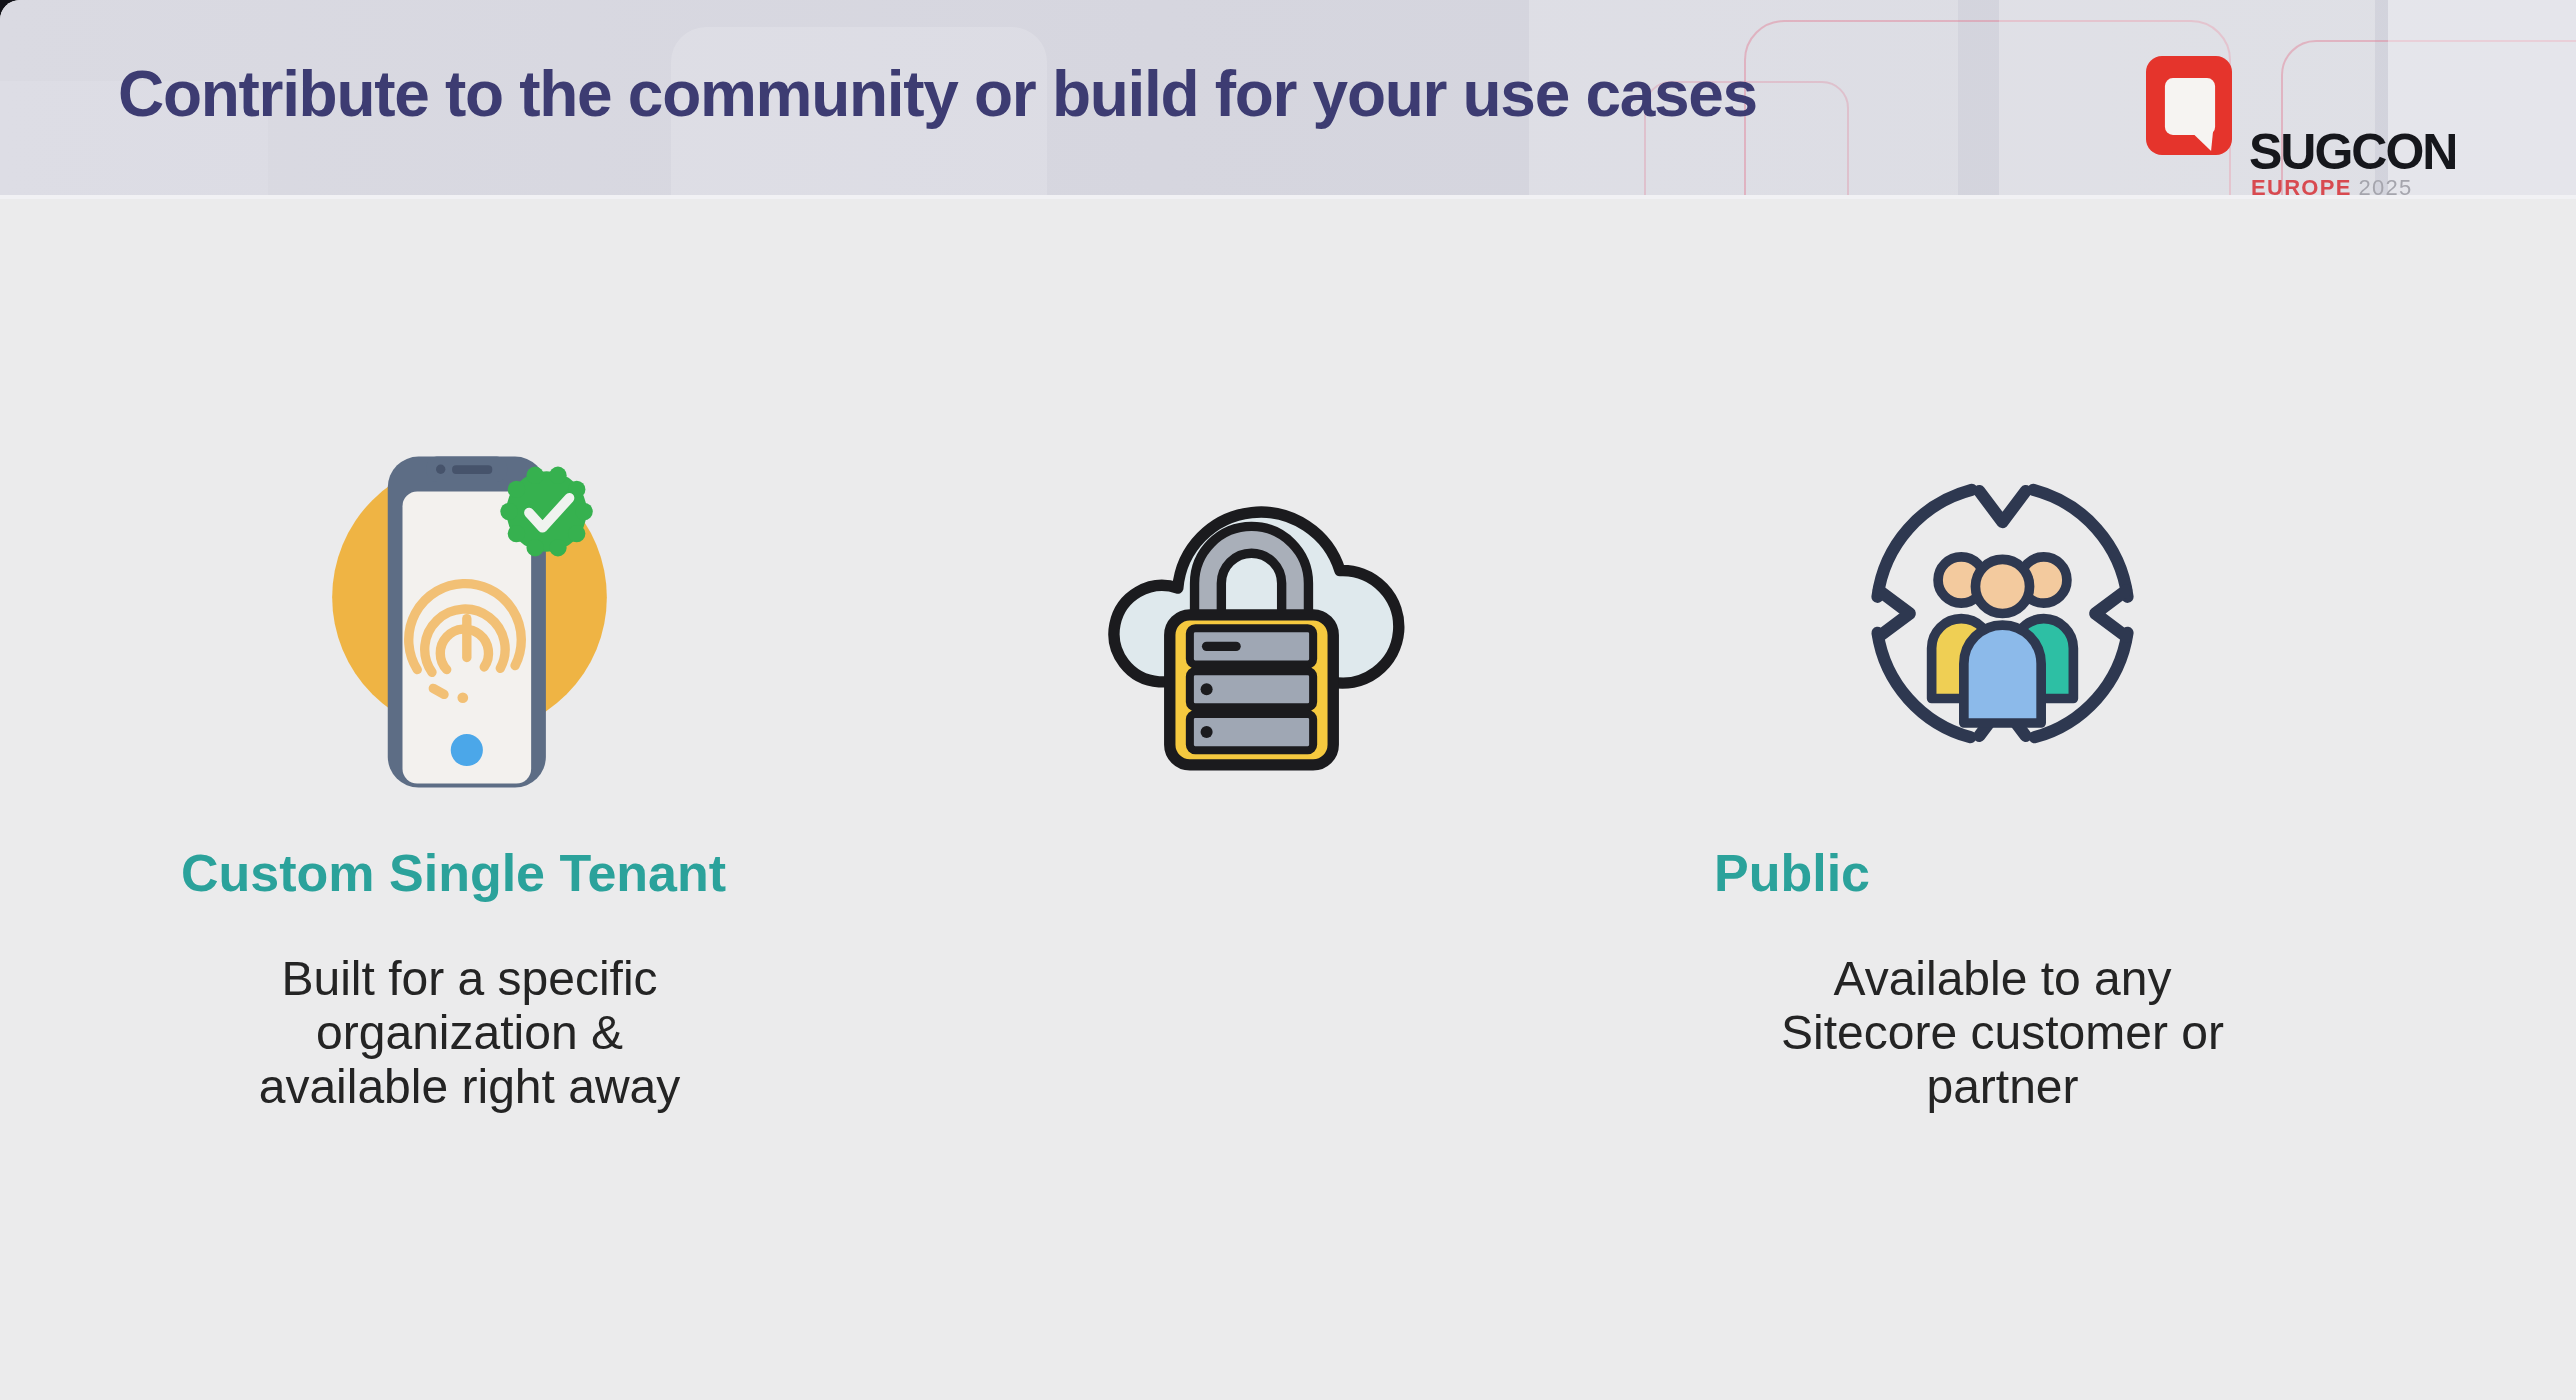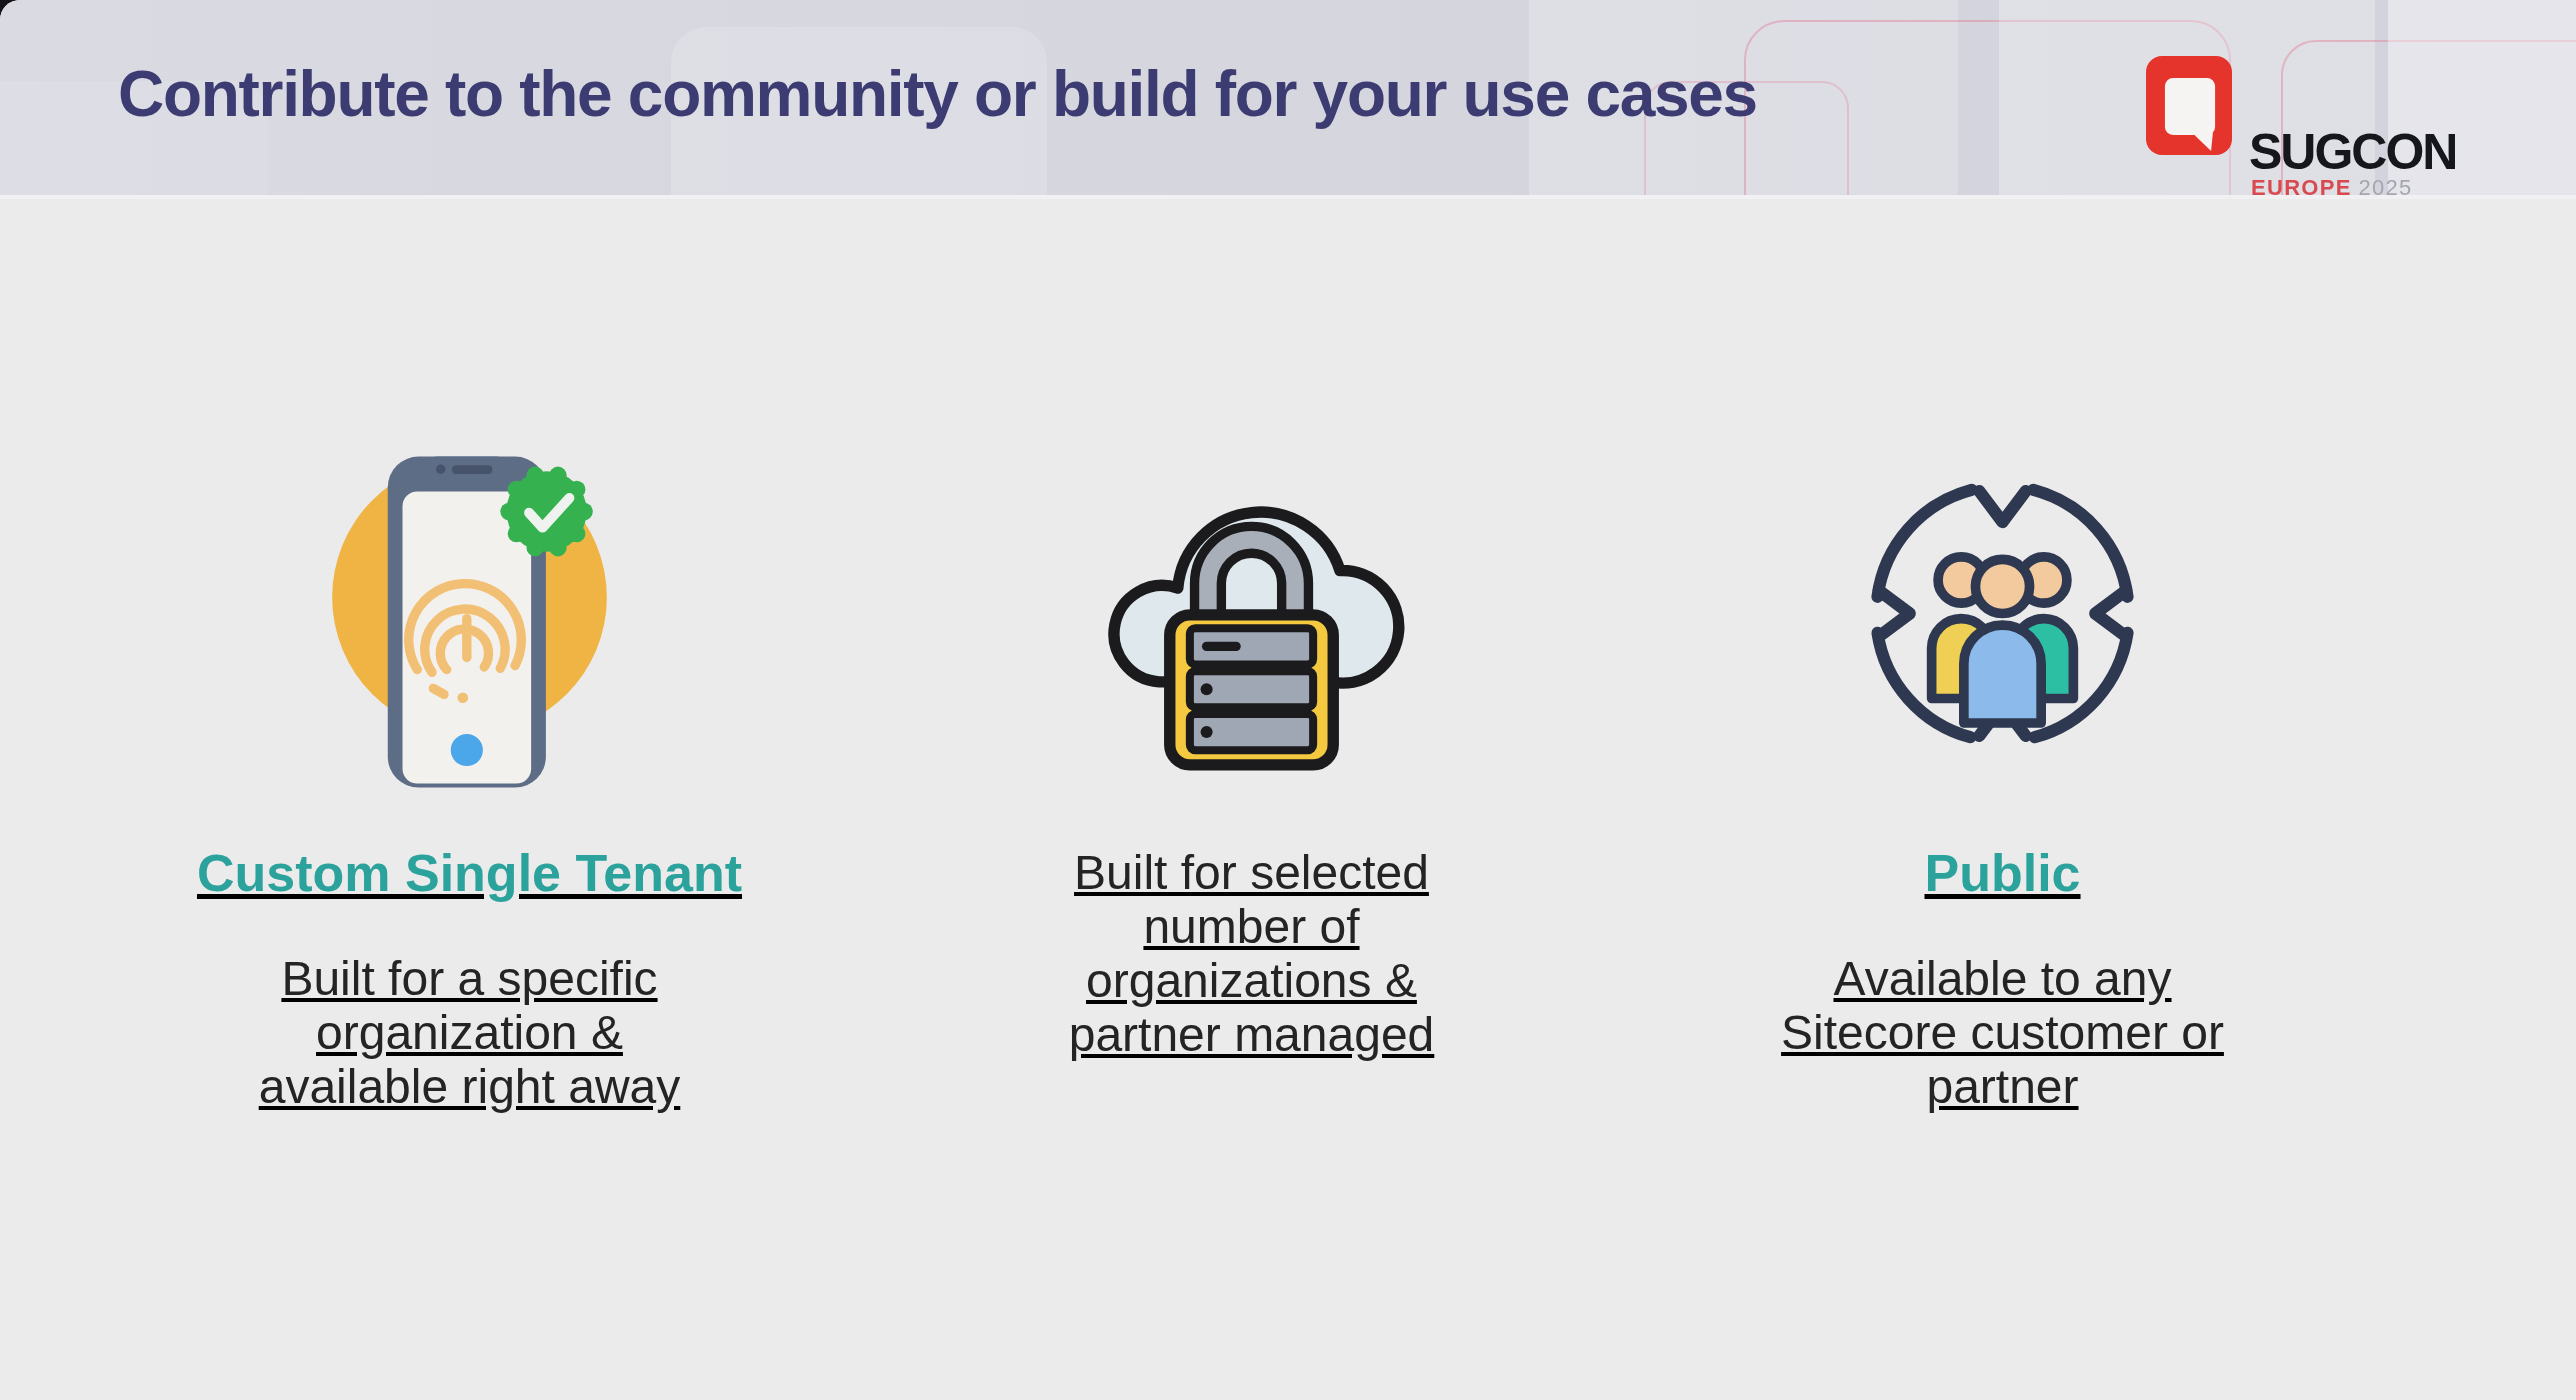--- a/index.html
+++ b/index.html
@@ -23,21 +23,21 @@
     background:var(--logo-red,#e5342c);border-radius:16px;}
   .logo-name{position:absolute;left:103px;top:67px;font-size:50px;font-weight:700;
     letter-spacing:-2px;color:var(--logo-black,#16171c);white-space:nowrap;}
   .logo-sub{position:absolute;left:105px;top:119px;font-size:22px;font-weight:700;
     letter-spacing:1.3px;white-space:nowrap;}
   .logo-sub .region{color:var(--logo-europe-red,#d84a50);}
   .logo-sub .year{color:var(--logo-year-gray,#a5a5ad);margin-left:6.7px;font-weight:400;}
 
   
   .col{position:absolute;top:429px;width:577px;display:flex;flex-direction:column;
-    align-items:center;text-decoration:underline;}
+    }
   .col.c1{left:181px;} .col.c2{left:963px;} .col.c3{left:1714px;}
   .icon-wrap{height:369px;display:flex;align-items:center;justify-content:center;}
   .col-heading{margin:44px 0 0 0;font-size:52px;line-height:62px;font-weight:700;
     color:var(--teal,#2ba29b);white-space:nowrap;}
   .col-body{margin:48px 0 0 0;font-size:48px;line-height:54px;font-weight:500;
     color:var(--body-text,#242424);text-align:center;white-space:pre-line;}
 </style>
 </head>
 <body>
 
@@ -121,24 +121,20 @@
         <g fill="#9fa7b4" stroke="#1b1b1e" stroke-width="12">
           <rect x="158" y="272" width="184" height="54" rx="8"></rect>
           <rect x="158" y="336" width="184" height="54" rx="8"></rect>
           <rect x="158" y="400" width="184" height="54" rx="8"></rect>
         </g>
         <rect x="176" y="292" width="58" height="14" rx="7" fill="#1b1b1e"></rect>
         <circle cx="183" cy="363" r="9" fill="#1b1b1e"></circle>
         <circle cx="183" cy="427" r="9" fill="#1b1b1e"></circle>
       </svg>
     </div>
-    <p class="col-body">Built for selected
-number of
-organizations &amp;
-partner managed</p>
   </div>
 
   <div class="col c3">
     <div class="icon-wrap">
       <svg width="335" height="335" viewBox="0 0 520 520">
         <g stroke="#2e3850" stroke-width="19" fill="none" stroke-linecap="round" stroke-linejoin="round">
           <path d="M 66 234 A 198 198 0 0 1 212 68"></path>
           <path d="M 308 68 A 198 198 0 0 1 454 234"></path>
           <path d="M 454 290 A 198 198 0 0 1 310 452"></path>
           <path d="M 210 452 A 198 198 0 0 1 66 290"></path>

